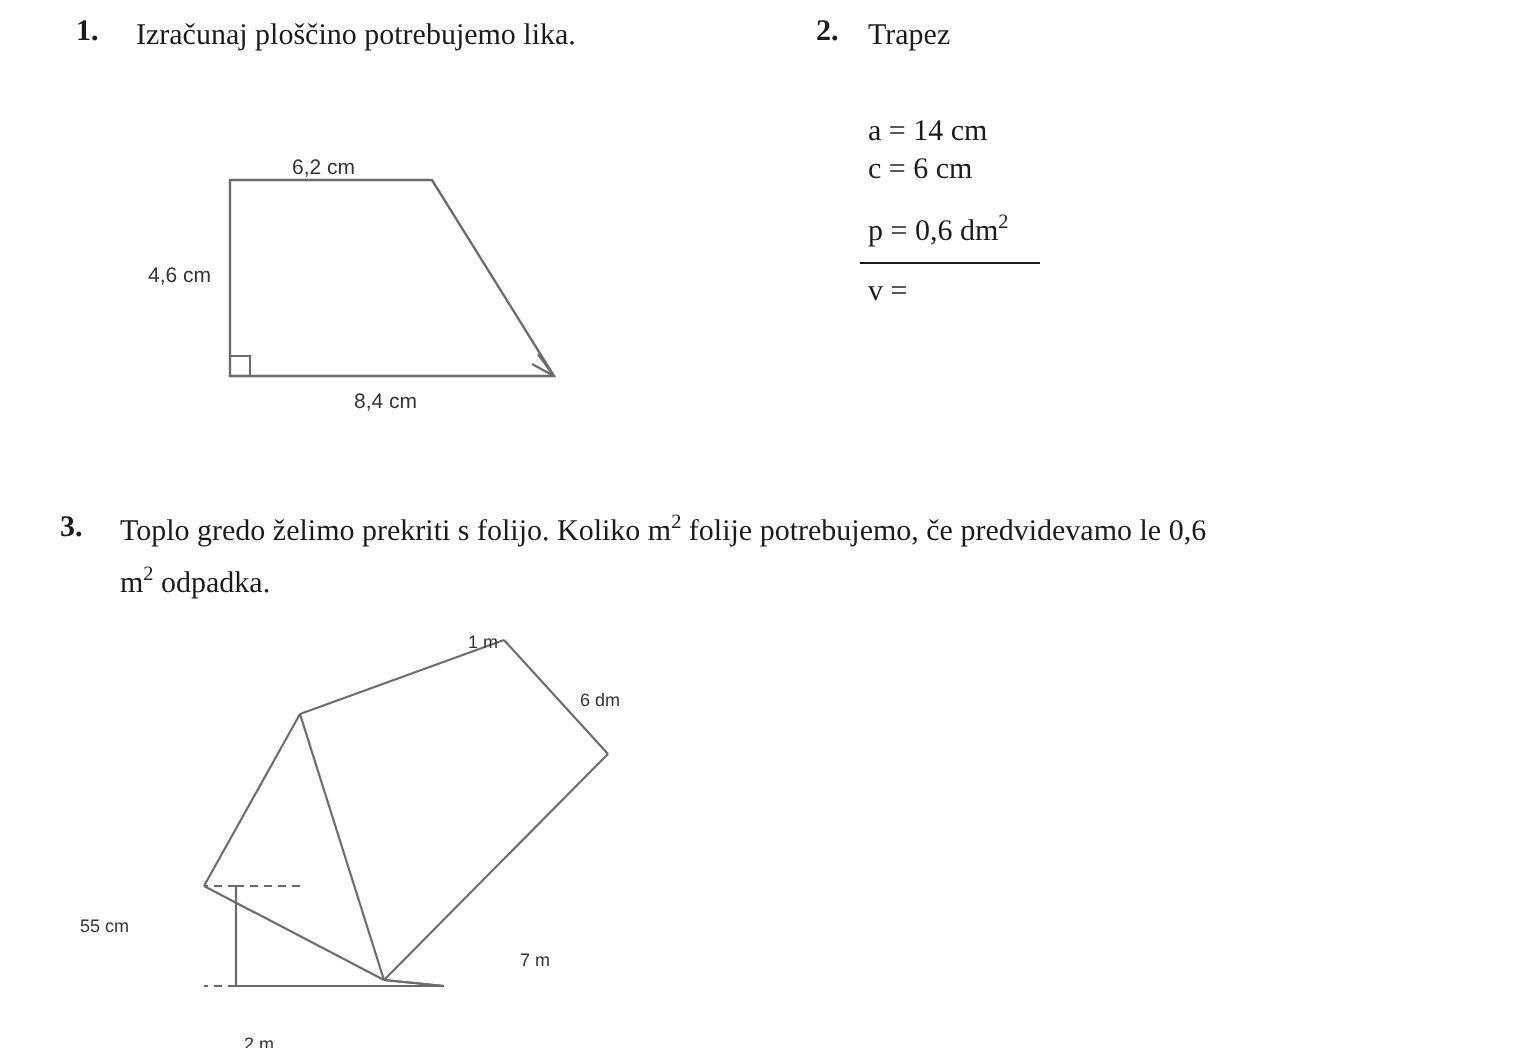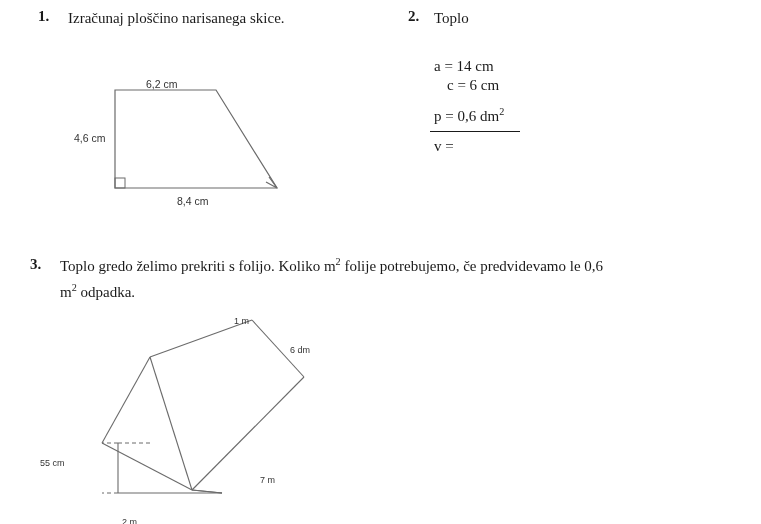--- a/index.html
+++ b/index.html
@@ -57,21 +57,21 @@
 
   #fig1 { position: absolute; left: 70px; top: 76px; width: 300px; height: 135px; }
   #fig1-top-label { position: absolute; left: 146px; top: 78px; }
   #fig1-left-label { position: absolute; left: 74px; top: 132px; }
   #fig1-bottom-label { position: absolute; left: 177px; top: 195px; }
 
   
   #p2-num { position: absolute; left: 408px; top: 8px; }
   #p2-title { position: absolute; left: 434px; top: 8px; }
   #p2-a { position: absolute; left: 434px; top: 56px; }
-  #p2-c { position: absolute; left: 434px; top: 75px; margin-left: 13px; }
+  #p2-c { position: absolute; left: 434px; top: 75px; }
   #p2-p { position: absolute; left: 434px; top: 106px; }
   #p2-rule {
     position: absolute; left: 430px; top: 131px;
     width: 90px; height: 1px; background: #1a1a1a;
   }
   #p2-v { position: absolute; left: 434px; top: 136px; }
 
   
   #p3-num { position: absolute; left: 30px; top: 256px; }
   #p3-line1 { position: absolute; left: 60px; top: 256px; }
@@ -83,36 +83,36 @@
   #fig3-7m { position: absolute; left: 260px; top: 434px; margin-top: 41px; }
   #fig3-55cm { position: absolute; left: 40px; top: 458px; }
   #fig3-2m { position: absolute; left: 122px; top: 498px; margin-top: 19px; }
 </style>
 </head>
 <body>
 
 <div class="page">
 
   <div class="num" id="p1-num">1.</div>
-  <div class="qtext" id="p1-line1">Izračunaj ploščino narisanega skice.</div>
+  <div class="qtext" id="p1-line1">Izračunaj ploščino potrebujemo lika.</div>
 
   <svg id="fig1" viewBox="0 0 300 135" width="300" height="135">
 
     <path d="M 45 14 L 146 14 L 207 112 L 45 112 Z" fill="none" stroke="#6b6b6b" stroke-width="1.2"></path>
 
     <path d="M 207 112 L 196 106 M 207 112 L 199 101" fill="none" stroke="#6b6b6b" stroke-width="1.2"></path>
 
     <rect x="45" y="102" width="10" height="10" fill="none" stroke="#6b6b6b" stroke-width="1"></rect>
   </svg>
   <div class="small-label" id="fig1-top-label">6,2 cm</div>
   <div class="small-label" id="fig1-left-label">4,6 cm</div>
   <div class="small-label" id="fig1-bottom-label">8,4 cm</div>
 
   <div class="num" id="p2-num">2.</div>
-  <div class="qtext" id="p2-title">Toplo</div>
+  <div class="qtext" id="p2-title">Trapez</div>
   <div class="qtext" id="p2-a">a = 14 cm</div>
   <div class="qtext" id="p2-c">c = 6 cm</div>
   <div class="qtext" id="p2-p"><span>p = 0,6 dm</span><sup>2</sup></div>
   <div id="p2-rule"></div>
   <div class="qtext" id="p2-v">v =</div>
 
   <div class="num" id="p3-num">3.</div>
   <div class="qtext" id="p3-line1"><span>Toplo gredo želimo prekriti s folijo. Koliko m</span><sup>2</sup><span> folije potrebujemo, če predvidevamo le 0,6</span></div>
   <div class="qtext" id="p3-line2"><span>m</span><sup>2</sup><span> odpadka.</span></div>
 

